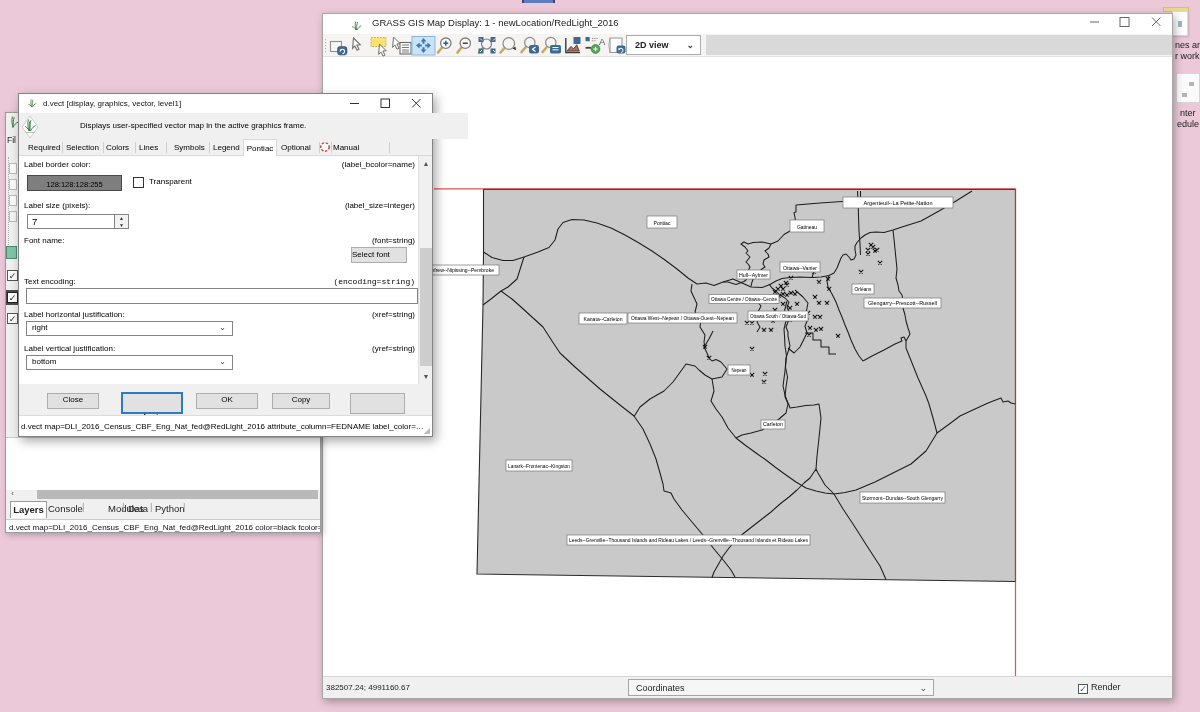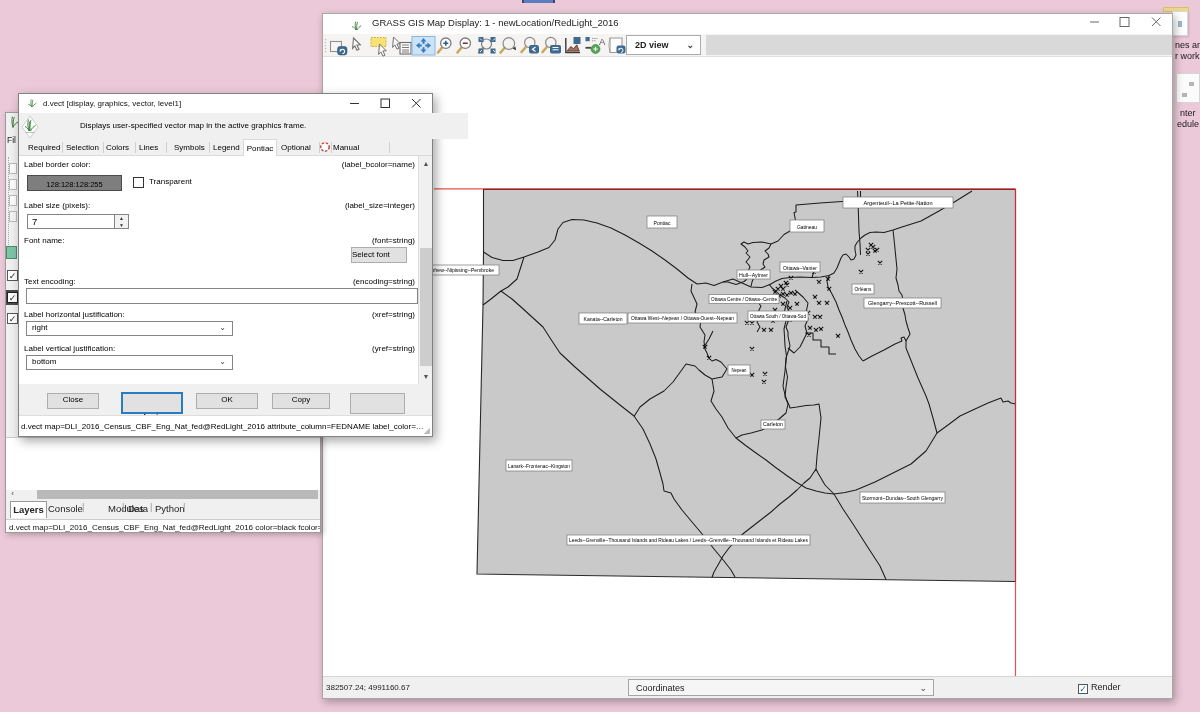--- a/index.html
+++ b/index.html
@@ -296,21 +296,21 @@
  <div class="abs" style="left:114px;top:21px;width:11px;height:11px;background:#fff;border:1px solid #333;"></div>
  <span class="abs" style="left:130px;top:21px;">Transparent</span>
  <span class="abs" style="left:5px;top:45px;">Label size (pixels):</span>
         <span class="abs" style="right:17px;top:45px;">(label_size=integer)</span>
  <div class="abs" style="left:8px;top:58px;width:88px;height:15px;background:#fff;border:1px solid #848484;font-size:9.5px;padding:1px 0 0 4px;">7</div>
  <div class="abs" style="left:96px;top:58px;width:14px;height:15px;background:#f2f2f2;border:1px solid #848484;border-left:0;font-size:5px;line-height:6.5px;color:#333;text-align:center;">▲<br>▼</div>
  <span class="abs" style="left:5px;top:80px;">Font name:</span>
         <span class="abs" style="right:17px;top:80px;">(font=string)</span>
  <div class="abs" style="left:332px;top:91px;width:56px;height:16px;background:#e1e1e1;border:1px solid #adadad;text-align:left;padding-top:2px;">Select font</div>
  <span class="abs" style="left:5px;top:121px;">Text encoding:</span>
-        <span class="abs" style="right:17px;top:121px;">(encoding=string)</span>
+        <span class="abs" style="right:17px;top:121px;font-family:Liberation Mono, monospace;">(encoding=string)</span>
  <div class="abs" style="left:7px;top:132px;width:392px;height:16px;background:#fff;border:1px solid #848484;"></div>
  <span class="abs" style="left:5px;top:154px;">Label horizontal justification:</span>
         <span class="abs" style="right:17px;top:154px;">(xref=string)</span>
  <div class="abs" style="left:7px;top:165px;width:207px;height:15px;background:#fff;border:1px solid #848484;padding:1px 0 0 5px;">right<span class="abs" style="right:6px;top:1px;color:#444;font-size:8px;">⌄</span></div>
  <span class="abs" style="left:5px;top:188px;">Label vertical justification:</span>
         <span class="abs" style="right:17px;top:188px;">(yref=string)</span>
  <div class="abs" style="left:7px;top:199px;width:207px;height:15px;background:#fff;border:1px solid #848484;padding:1px 0 0 5px;">bottom<span class="abs" style="right:6px;top:1px;color:#444;font-size:8px;">⌄</span></div>
 </div>
 <div class="abs" style="left:399px;top:62px;width:14px;height:228px;background:#f0f0f0;border-left:1px solid #dedede;color:#555;">
  <div class="abs" style="left:0;top:0;width:14px;height:15px;font-size:7px;text-align:center;line-height:15px;">▲</div>

